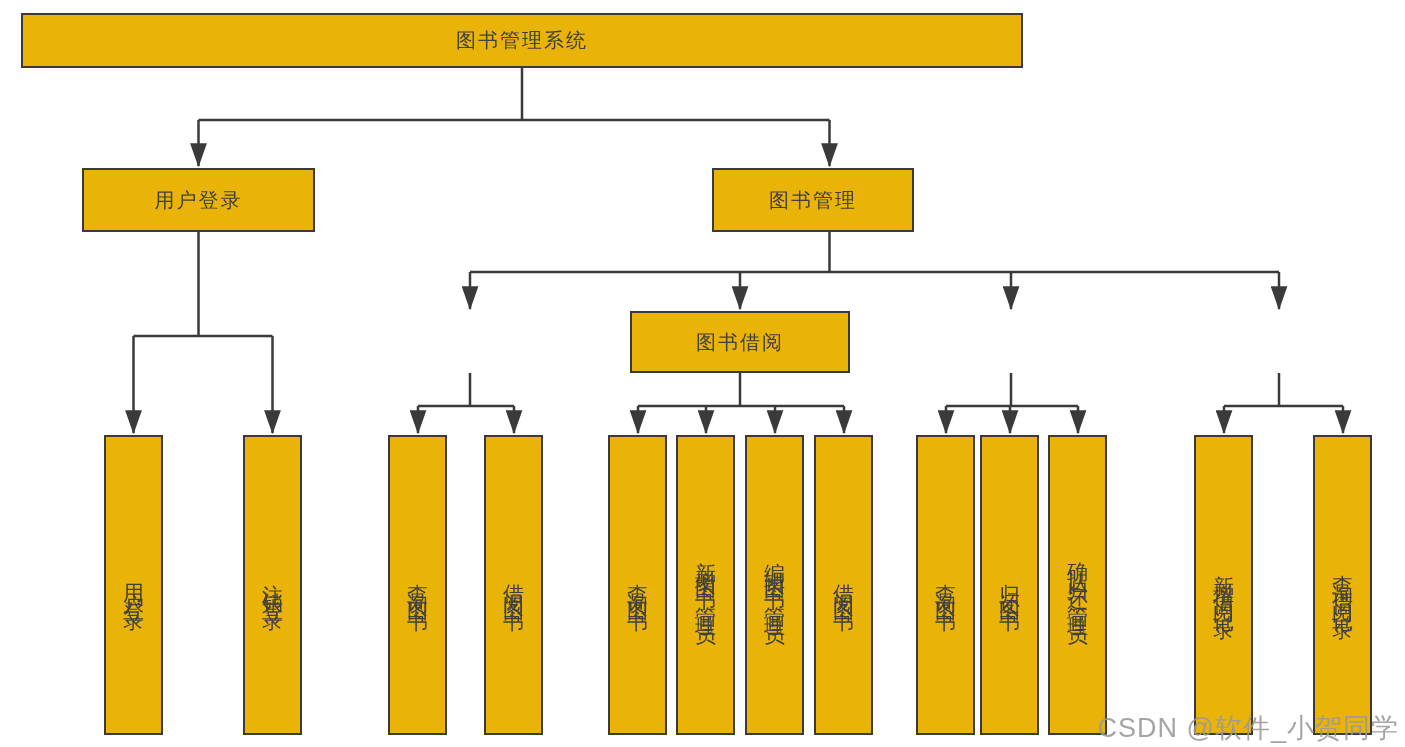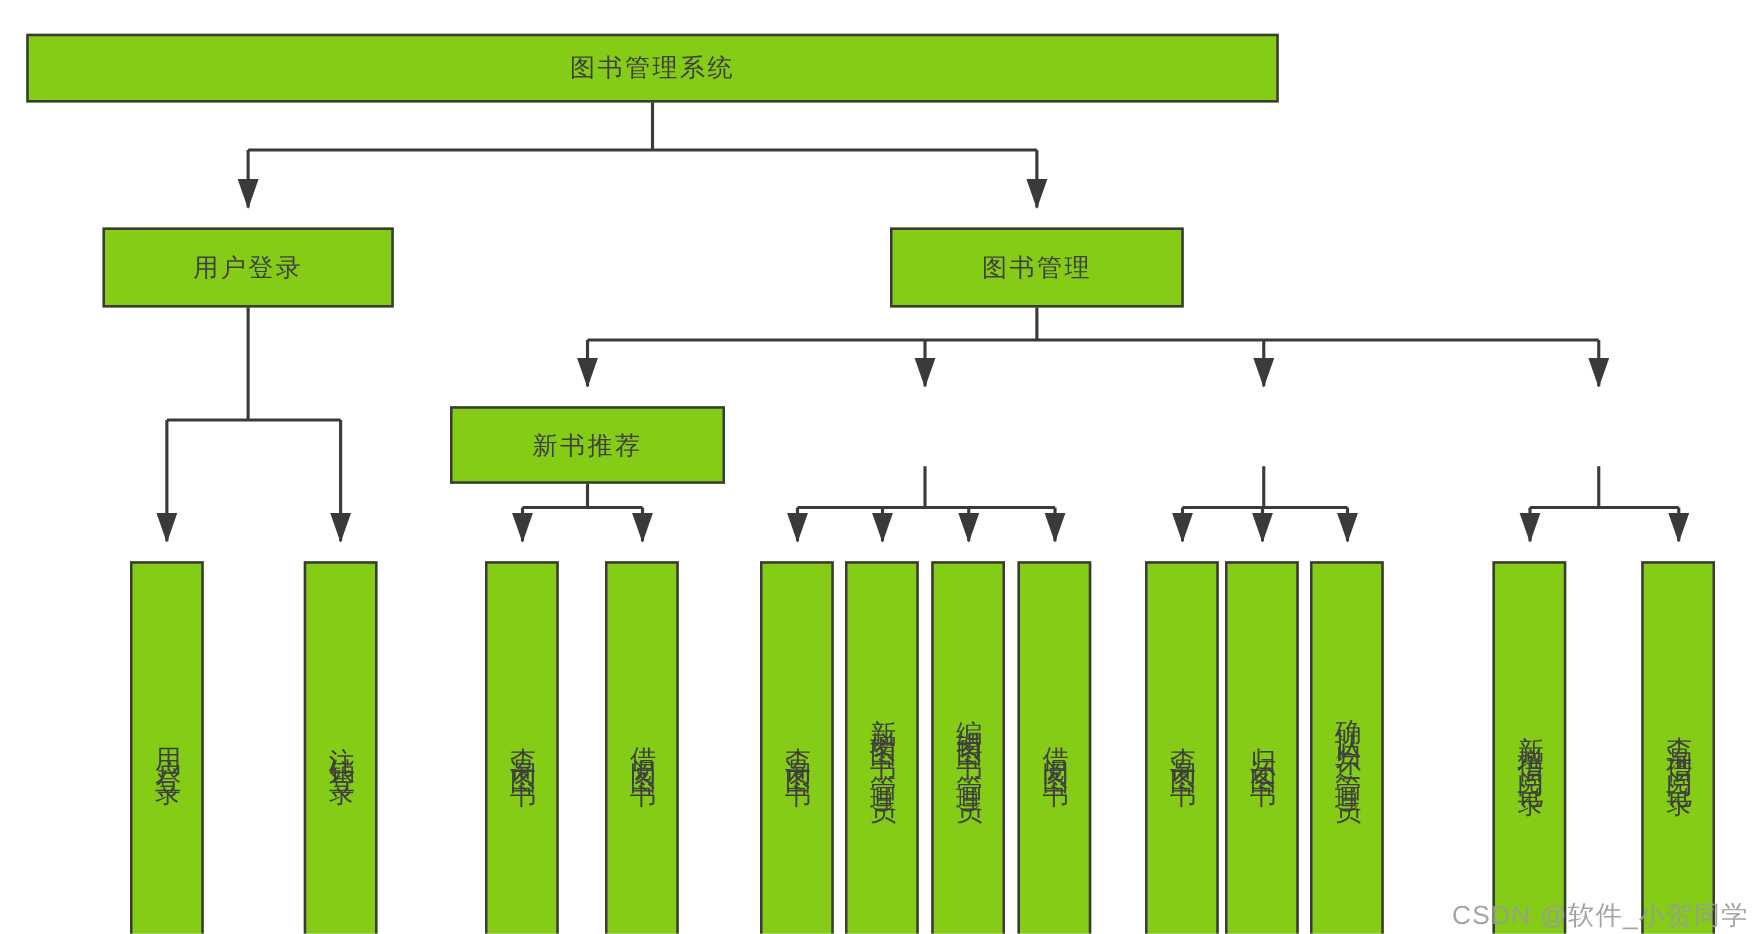--- a/index.html
+++ b/index.html
@@ -19,41 +19,40 @@
   svg.connectors path.wire,
   svg.connectors line.wire {
     stroke: #3a3a3a;
     stroke-width: 2.5;
     fill: none;
   }
   .node {
     position: absolute;
     box-sizing: border-box;
     border: 2.5px solid #3a3a3a;
-    background: #84cc16;
+    background: #eab308;
     color: #3f3f3f;
     display: flex;
     align-items: center;
     justify-content: center;
     font-size: 20px;
     letter-spacing: 2px;
     text-align: center;
-    margin-top: 14px;
   }
   .node.leaf {
     writing-mode: vertical-rl;
     font-size: 21px;
     letter-spacing: 9px;
     line-height: 1.05;
   }
   .watermark {
     position: absolute;
     right: 6px;
     bottom: 1px;
-    font-size: 21px;
+    font-size: 27px;
     letter-spacing: 1px;
     color: rgba(154, 154, 154, 0.9);
     z-index: 10;
     white-space: nowrap;
   }
 </style>
 </head>
 <body>
 
 <div class="stage">
@@ -92,23 +91,23 @@
     <line class="wire" x1="946" y1="406" x2="946" y2="433" marker-end="url(#arw)"></line>
     <line class="wire" x1="1010" y1="406" x2="1010" y2="433" marker-end="url(#arw)"></line>
     <line class="wire" x1="1078" y1="406" x2="1078" y2="433" marker-end="url(#arw)"></line>
     <line class="wire" x1="1224" y1="406" x2="1224" y2="433" marker-end="url(#arw)"></line>
     <line class="wire" x1="1343" y1="406" x2="1343" y2="433" marker-end="url(#arw)"></line>
   </svg>
 
   <div class="node" style="left:21px; top:13px; width:1002px; height:55px;">图书管理系统</div>
 
   <div class="node" style="left:82px; top:168px; width:233px; height:64px;">用户登录</div>
-  <div class="node" style="left:712px; top:168px; width:235px; height:64px;">图书管理</div>
+  <div class="node" style="left:712px; top:168px; width:202px; height:64px;">图书管理</div>
 
-  <div class="node" style="left:360px; top:311px; width:220px; height:62px;">新书推荐</div>
+  <div class="node" style="left:630px; top:311px; width:220px; height:62px;">图书借阅</div>
 
   <div class="node leaf" style="left:104px; top:435px; width:59px; height:300px;">用户登录</div>
   <div class="node leaf" style="left:243px; top:435px; width:59px; height:300px;">注销登录</div>
 
   <div class="node leaf" style="left:388px; top:435px; width:59px; height:300px;">查询图书</div>
   <div class="node leaf" style="left:484px; top:435px; width:59px; height:300px;">借阅图书</div>
 
   <div class="node leaf" style="left:608px; top:435px; width:59px; height:300px;">查询图书</div>
   <div class="node leaf" style="left:676px; top:435px; width:59px; height:300px;">新增图书（管理员）</div>
   <div class="node leaf" style="left:745px; top:435px; width:59px; height:300px;">编辑图书（管理员）</div>

